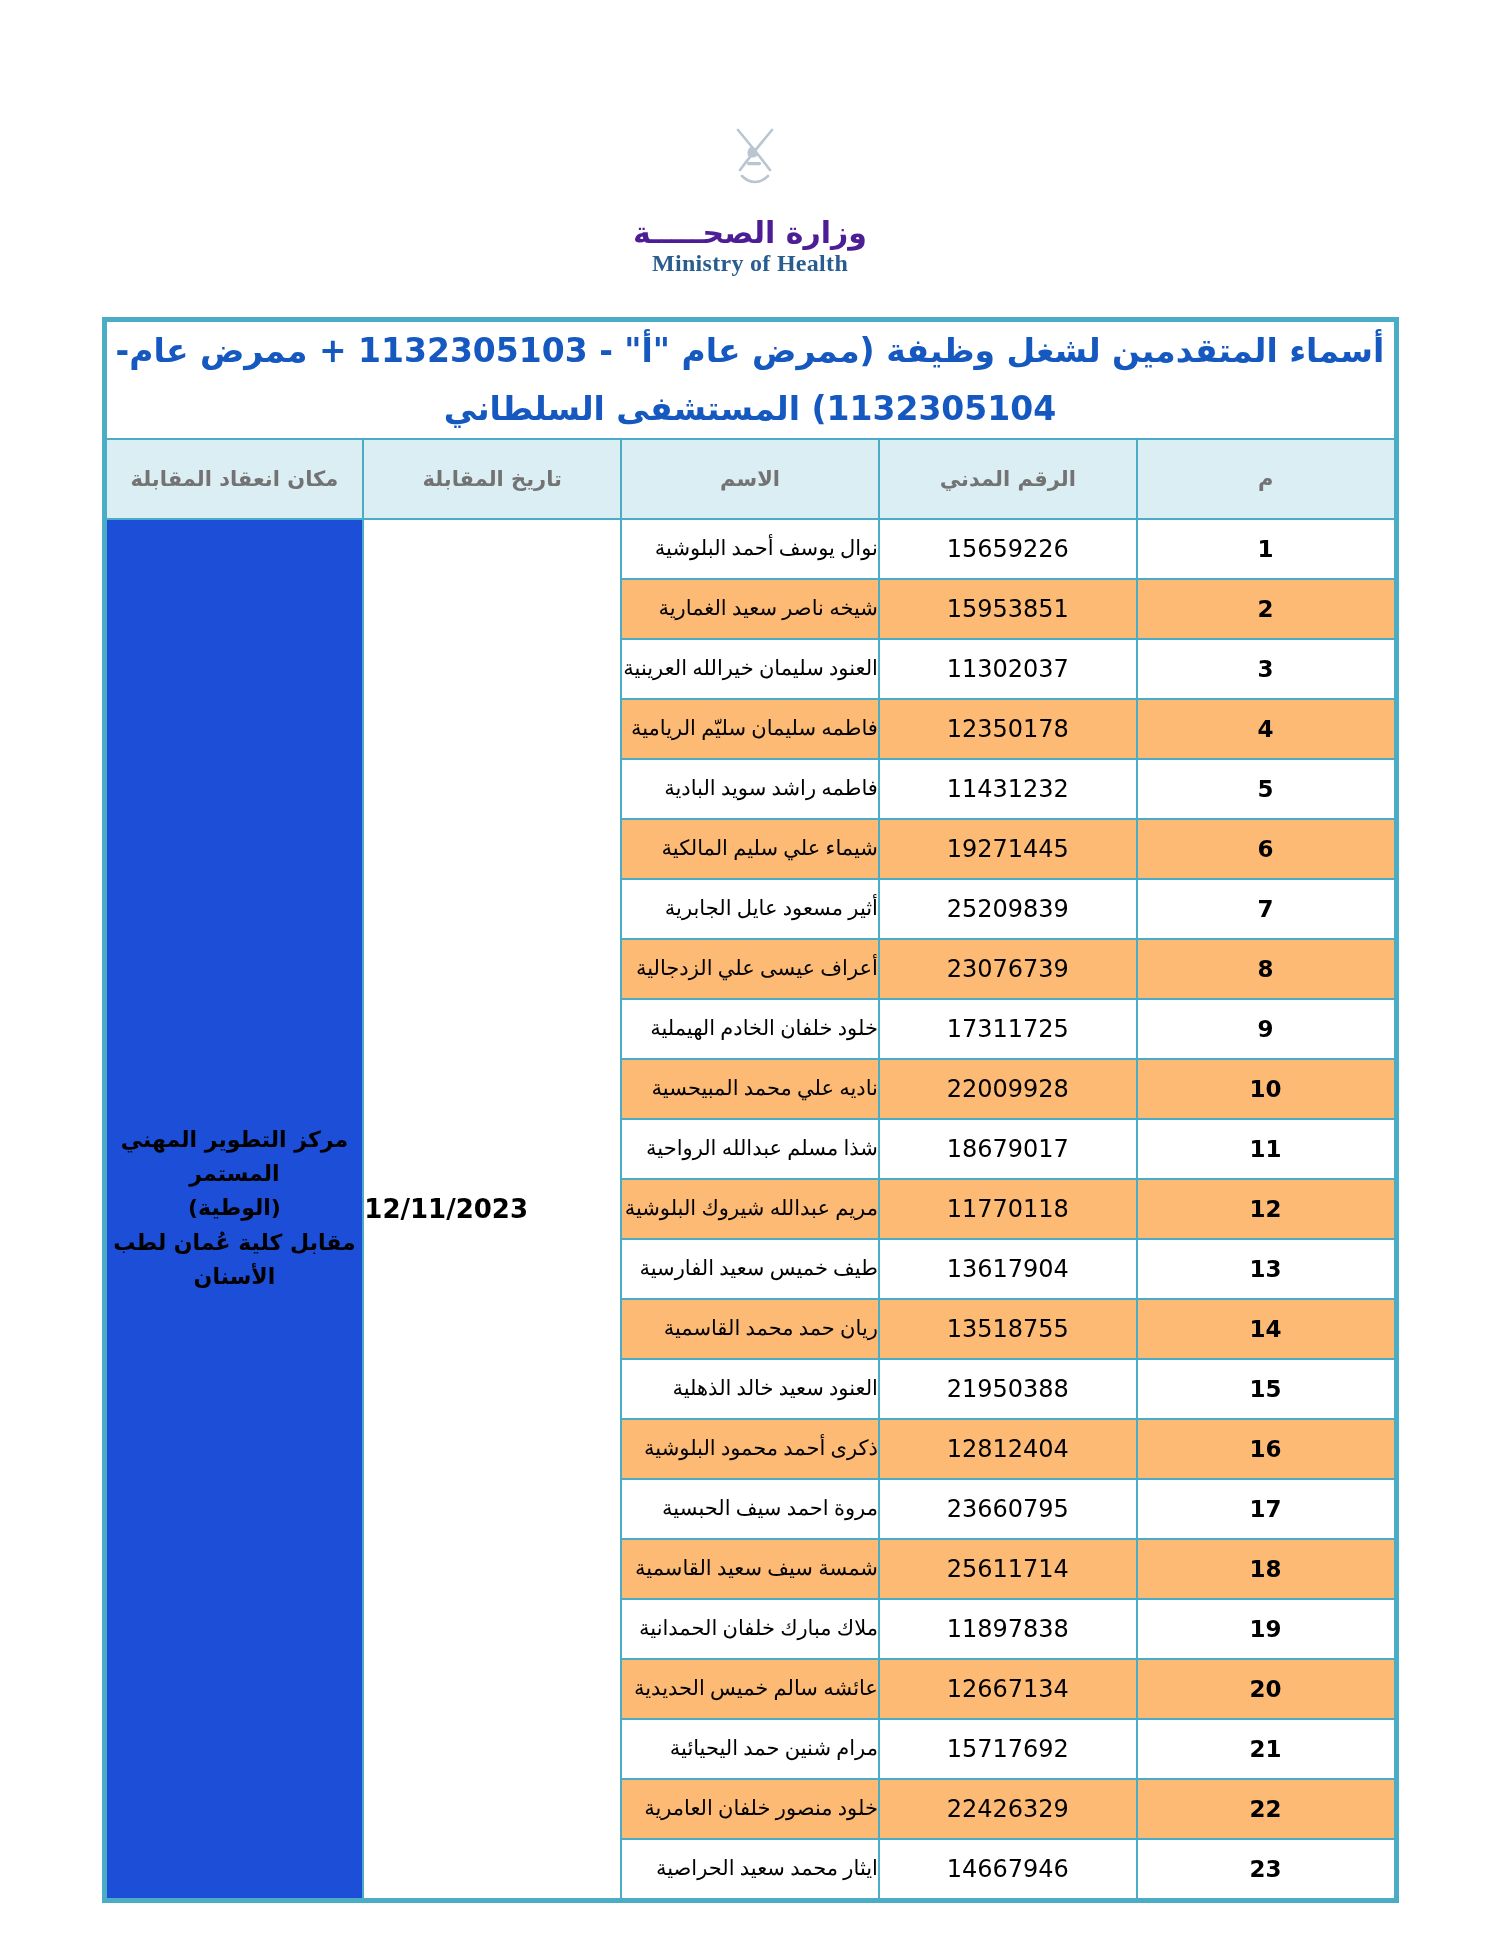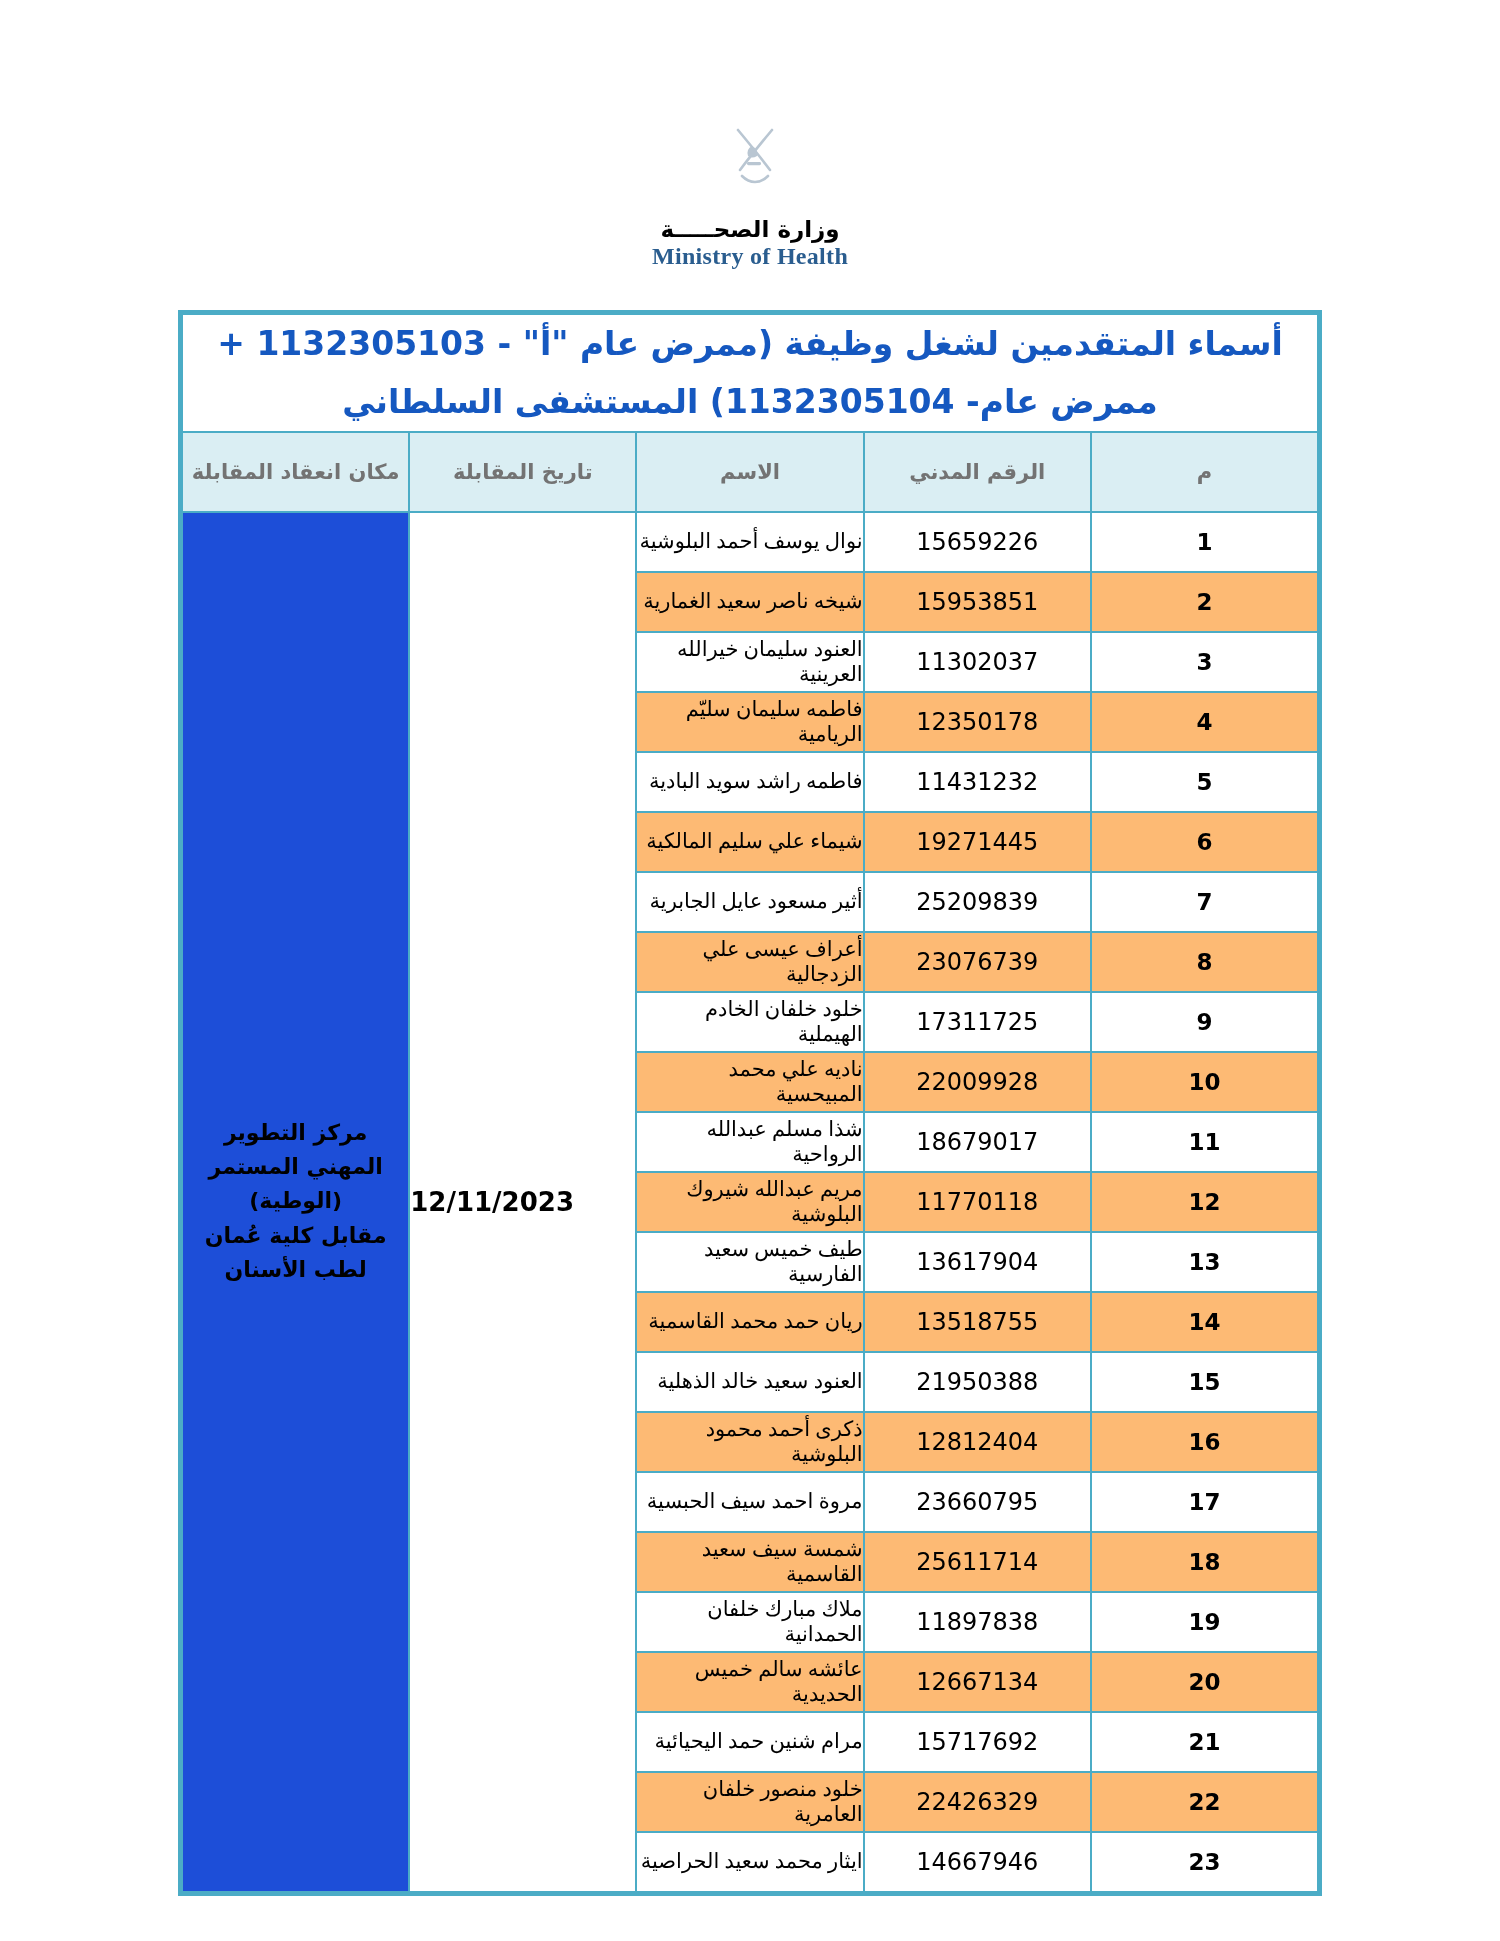--- a/index.html
+++ b/index.html
@@ -33,39 +33,39 @@
   .logo-mark svg { display: block; }
   .logo-text {
     margin-top: 2px;
     display: flex;
     flex-direction: column;
     align-items: center;
     line-height: 1;
   }
   .logo-ar {
     font-family: "DejaVu Sans", "Liberation Sans", sans-serif;
-    font-size: 23px;
-    color: #000000;
+    font-size: 30px;
+    color: #4c1d95;
     letter-spacing: 1px;
     direction: rtl;
     font-weight: 600;
   }
   .logo-en {
     font-family: "Liberation Serif", "DejaVu Serif", serif;
     font-size: 24px;
     font-weight: bold;
     color: #2a5d8f;
     direction: ltr;
     margin-top: 3px;
     letter-spacing: 0.3px;
   }
 
   
   .table-shell {
-    width: 1144px;
+    width: 1297px;
     margin: 42px auto 0 auto;
     border: 3px solid #4bacc6;
     box-sizing: border-box;
   }
   table.doc {
     width: 100%;
     border-collapse: collapse;
     table-layout: fixed;
     direction: rtl;
   }

